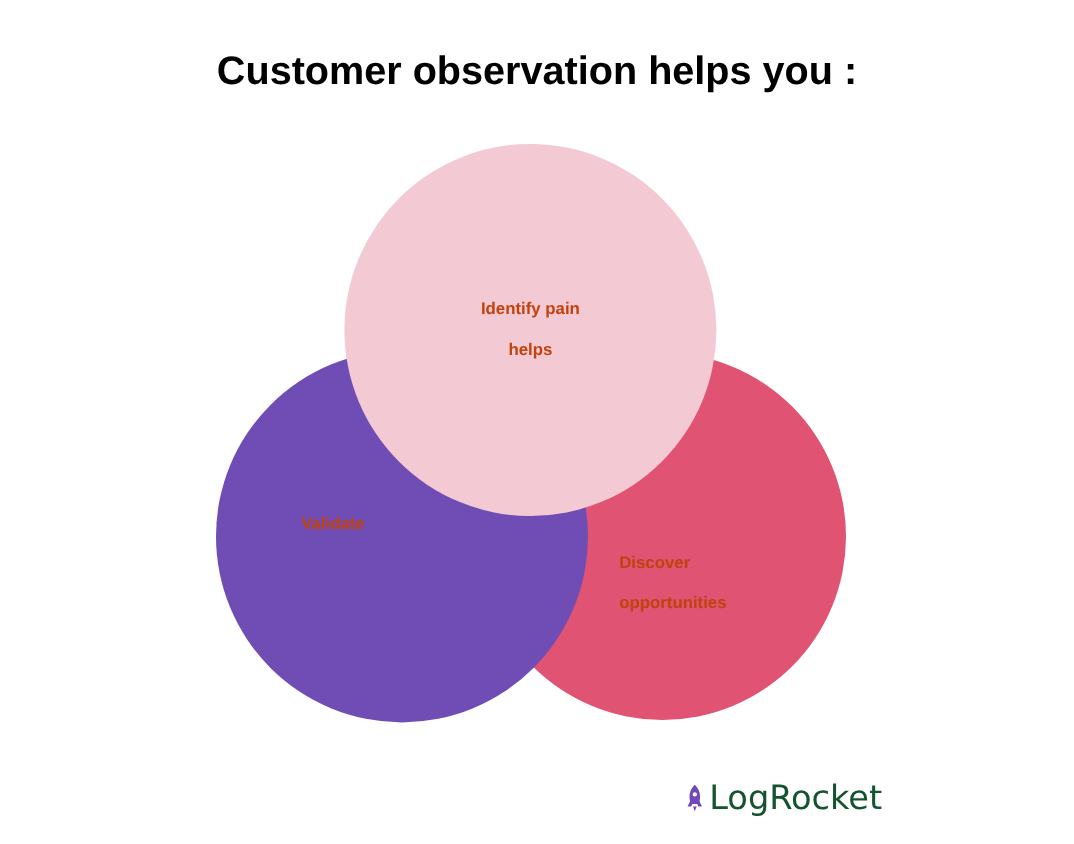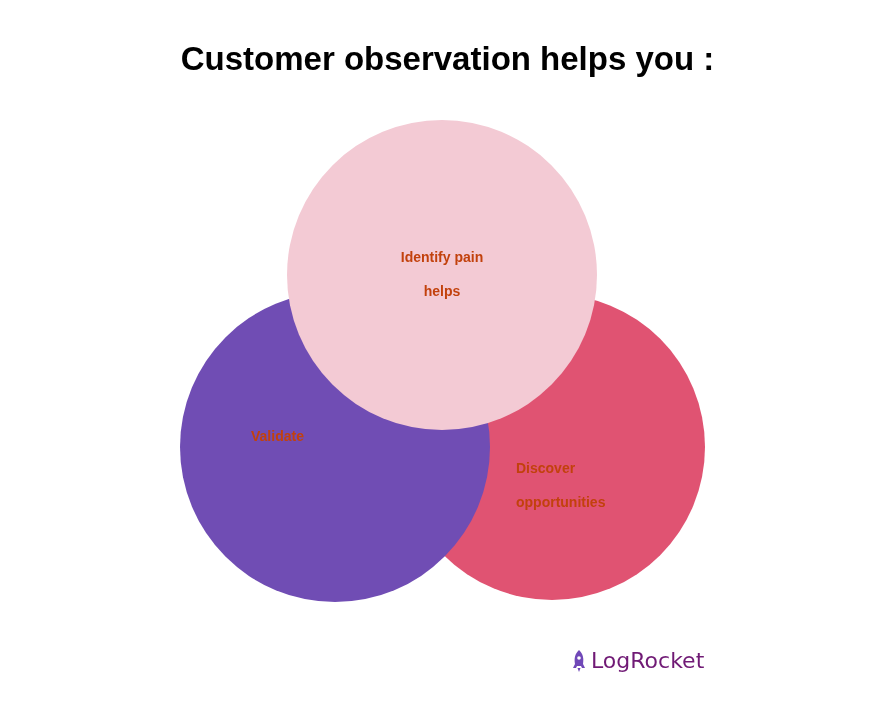--- a/index.html
+++ b/index.html
@@ -1,21 +1,21 @@
 <!DOCTYPE html>
 <html><head>
 <meta charset="utf-8">
 <style>
   html, body { margin:0; padding:0; }
   body { width:895px; height:703px; background:#ffffff; position:relative; overflow:hidden; font-family:"Liberation Sans", sans-serif; }
   .title { position:absolute; left:0; width:895px; top:40px; text-align:center; font-weight:bold; font-size:33px; color:#000; font-family:"Liberation Sans", sans-serif; }
   svg.venn { position:absolute; left:0; top:0; }
   .lbl { position:absolute; color:#c2410c; font-weight:bold; font-size:14px; line-height:34px; font-family:"Liberation Sans", sans-serif; }
   .logo { position:absolute; left:571px; top:648px; display:flex; align-items:center; gap:4px; }
-  .logo-text { color:#701a75; font-size:22px; font-family:"DejaVu Sans", sans-serif; }
+  .logo-text { color:#14532d; font-size:28px; font-family:"DejaVu Sans", sans-serif; }
 </style>
 </head>
 <body>
 
 <div class="title">Customer observation helps you :</div>
 
 <svg class="venn" width="895" height="703">
   <circle cx="552" cy="447" r="153" fill="#e05372"></circle>
   <circle cx="335" cy="447" r="155" fill="#704db4"></circle>
   <circle cx="442" cy="275" r="155" fill="#f3cad4"></circle>

